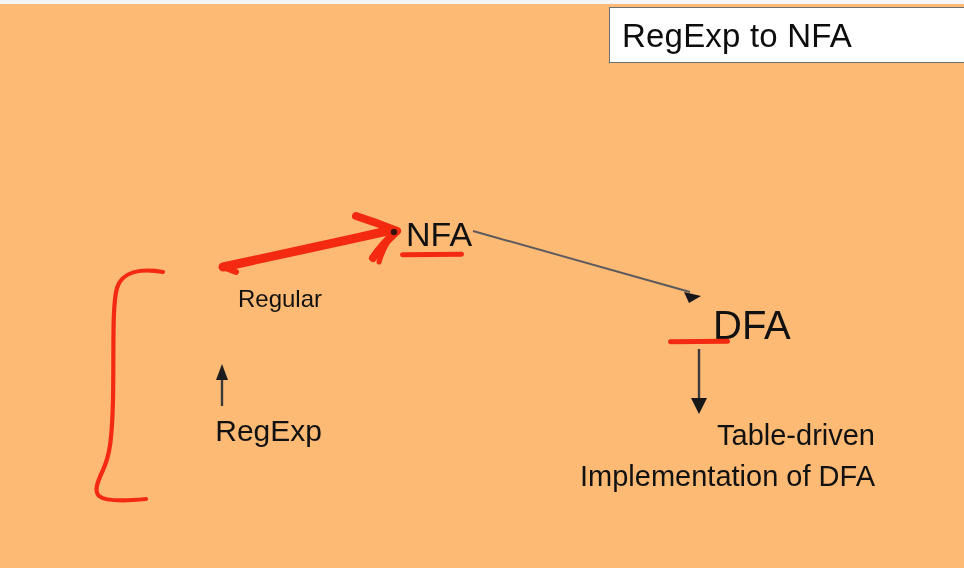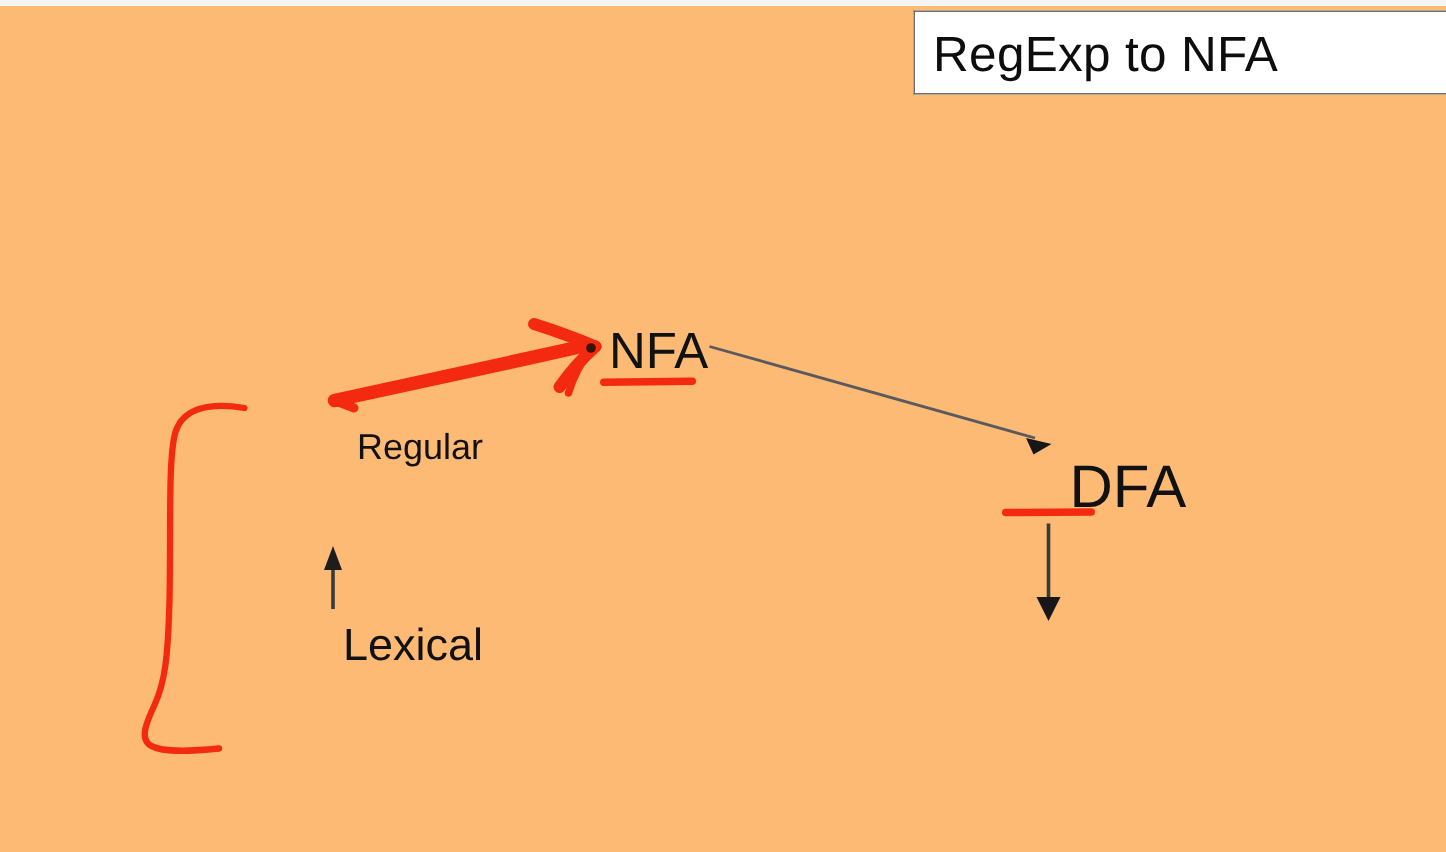--- a/index.html
+++ b/index.html
@@ -129,23 +129,27 @@
   <div class="title-text">RegExp to NFA</div>
 
   <div class="node node-nfa">NFA</div>
   <div class="node node-dfa">DFA</div>
 
   <div class="node node-regexp">
     <div>Regular</div>
   </div>
 
   <div class="node node-lexspec">
-    <div>Lexical</div>
+    <div>RegExp</div>
   </div>
 
+  <div class="node node-table">
+    <div>Table-driven</div>
+    <div>Implementation of DFA</div>
+  </div>
 
   <div class="underline ul-nfa"></div>
   <div class="underline ul-dfa"></div>
 
   <svg class="overlay" viewBox="0 0 964 568" xmlns="http://www.w3.org/2000/svg">
 
     <g>
       <line x1="222" y1="406" x2="222" y2="373" stroke="#3a3a3a" stroke-width="2.4"></line>
       <polygon points="222,364 216,380 228,380" fill="#1d1d1d"></polygon>
     </g>

